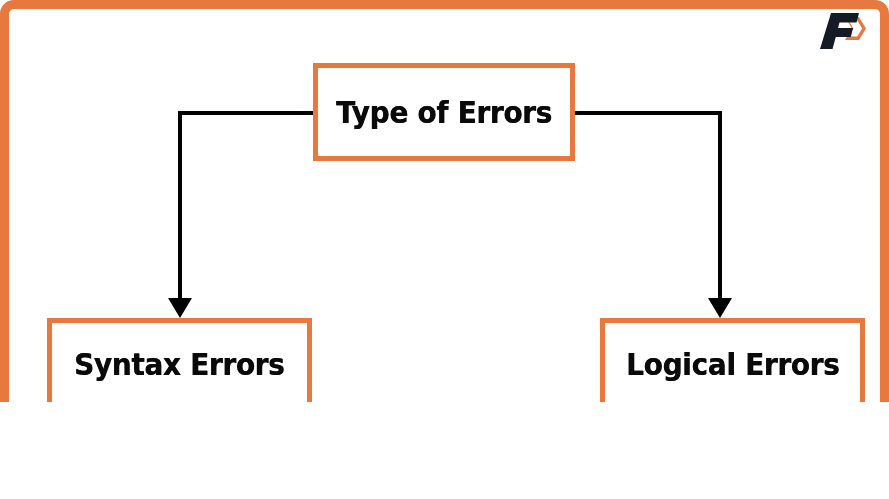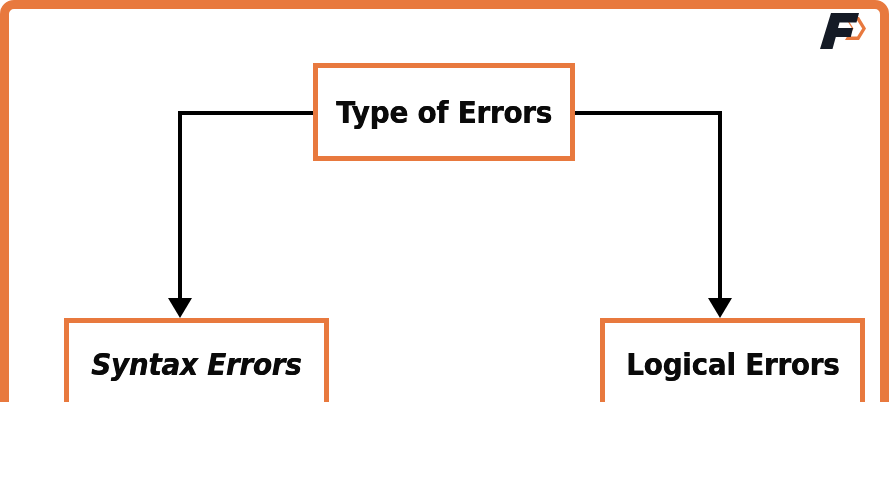--- a/index.html
+++ b/index.html
@@ -60,25 +60,24 @@
     text-shadow: 0.5px 0 0 #0a0a0a;
   }
 
   #node-root {
     left: 313px;
     top: 63px;
     width: 262px;
     height: 98px;
   }
   #node-syntax {
-    left: 64px;
+    left: 47px;
     top: 318px;
     width: 265px;
     height: 93px;
-    font-style: italic;
   }
   #node-logical {
     left: 600px;
     top: 318px;
     width: 265px;
     height: 93px;
   }
 
   
   .logo {

